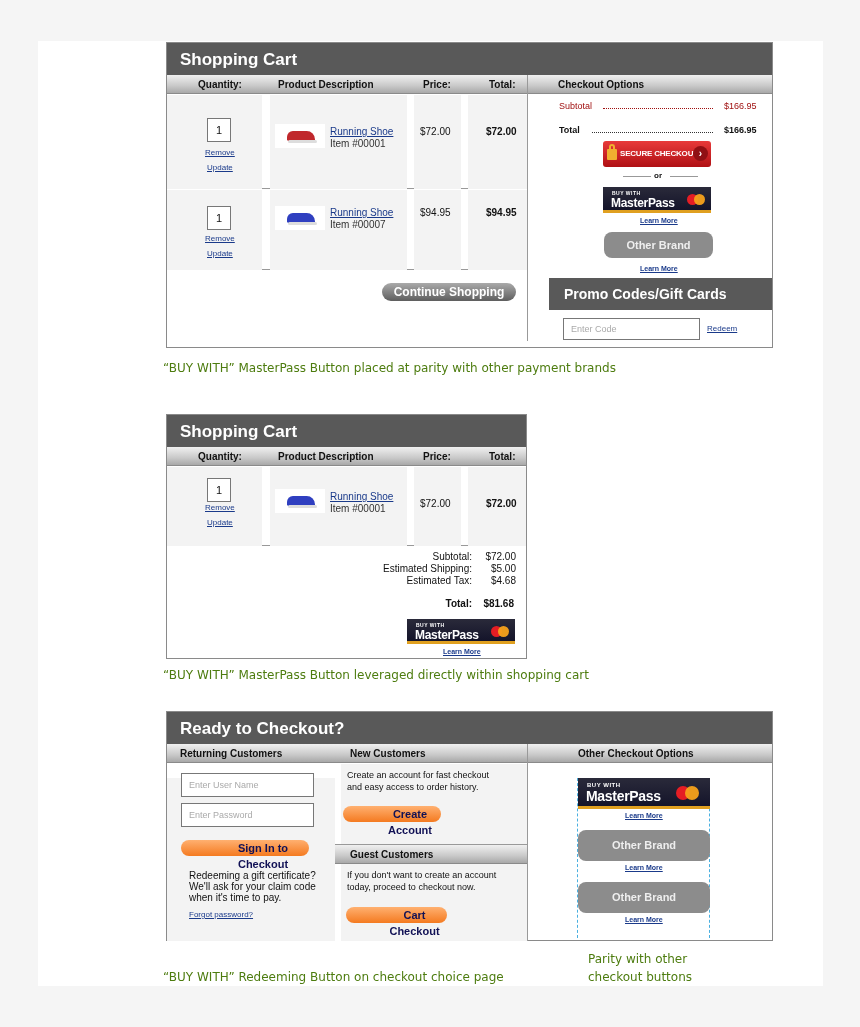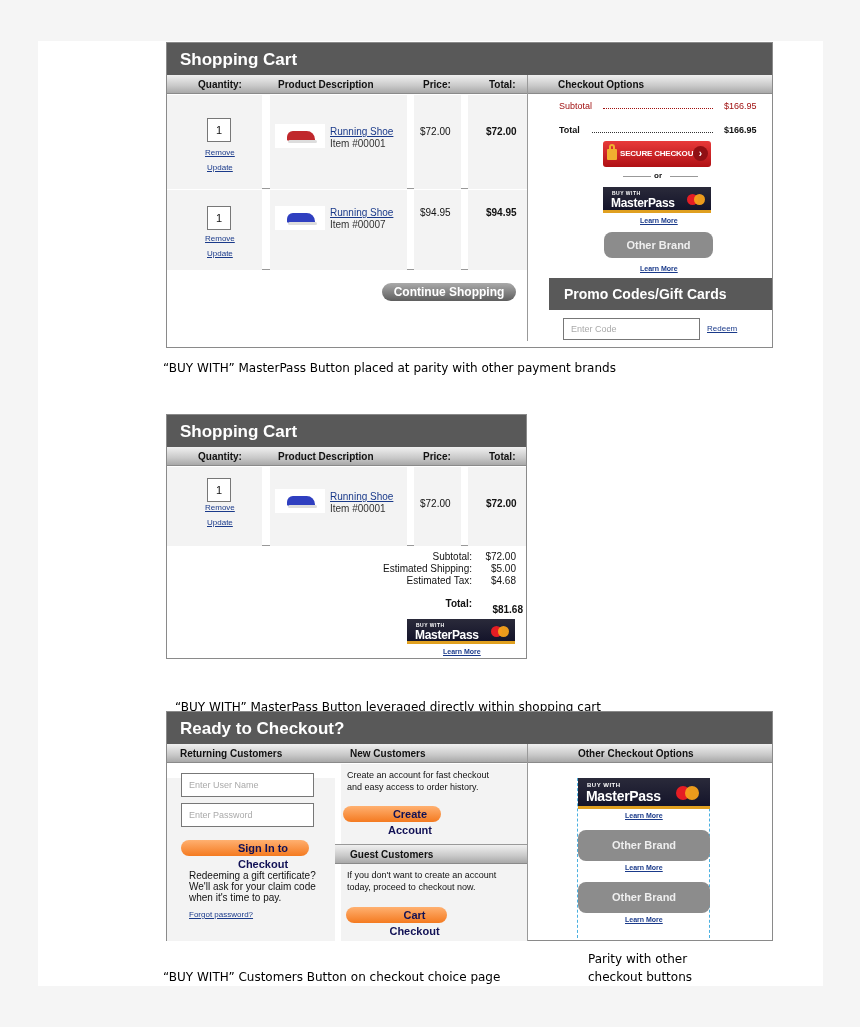--- a/index.html
+++ b/index.html
@@ -23,21 +23,21 @@
 
   .mp-btn { background: linear-gradient(#2a2a3a, #14142a); color: #fff; position: relative; border-bottom: 3px solid #e0a020; overflow: hidden; }
   .mp-btn .buy { position: absolute; left: 9px; top: 3px; font-size: 5px; font-weight: bold; letter-spacing: .5px; }
   .mp-btn .name { position: absolute; left: 8px; top: 9px; font-size: 14px; font-weight: bold; letter-spacing: -.3px; }
   .mp-btn .c1 { position: absolute; width: 14px; height: 14px; border-radius: 50%; background: #e51d24; }
   .mp-btn .c2 { position: absolute; width: 14px; height: 14px; border-radius: 50%; background: #f7a21b; opacity: .95; }
 
   .other-brand { background: #8c8c8c; color: #eee; font-weight: bold; font-size: 11px; text-align: center; border-radius: 8px; }
   .orange-btn { background: linear-gradient(#ffb070, #f47a20); color: #111155; font-weight: bold; font-size: 11px; border-radius: 9px; text-align: center; height: 16px; line-height: 16px; position: absolute; padding-left: 36px; }
   .text-input { position: absolute; border: 1px solid #777; background: #fff; color: #aaa; font-size: 9px; padding-left: 7px; }
-  .caption { position: absolute; font-family: "DejaVu Sans", sans-serif; font-size: 12px; color: #000000; }
+  .caption { position: absolute; font-family: "DejaVu Sans", sans-serif; font-size: 12px; color: #4d7c0f; }
 </style>
 </head>
 <body>
 
 <div class="sheet"></div>
 
 <div class="panel" style="left:166px;top:42px;width:607px;height:306px;">
   <div class="titlebar">Shopping Cart</div>
   <div class="colhead">
     <span style="left:31px;">Quantity:</span>
@@ -148,32 +148,32 @@
     <div style="position:absolute;left:319px;top:31px;font-size:10px;font-weight:bold;">$72.00</div>
   </div>
   <div style="position:absolute;left:0;top:136px;width:359px;font-size:10px;">
     <div style="position:absolute;right:54px;top:0;text-align:right;">Subtotal:</div>
     <div style="position:absolute;right:10px;top:0;">$72.00</div>
     <div style="position:absolute;right:54px;top:12px;white-space:nowrap;">Estimated Shipping:</div>
     <div style="position:absolute;right:10px;top:12px;">$5.00</div>
     <div style="position:absolute;right:54px;top:24px;white-space:nowrap;">Estimated Tax:</div>
     <div style="position:absolute;right:10px;top:24px;">$4.68</div>
     <div style="position:absolute;right:54px;top:47px;font-weight:bold;">Total:</div>
-    <div style="position:absolute;right:3px;top:47px;font-weight:bold;margin-top:6px;">$81.68</div>
+    <div style="position:absolute;right:12px;top:47px;font-weight:bold;">$81.68</div>
   </div>
   <div class="mp-btn" style="position:absolute;left:240px;top:204px;width:108px;height:25px;">
     <span class="buy">BUY WITH</span>
     <span class="name" style="font-size:12px;">MasterPass</span>
     <span class="c1" style="left:84px;top:7px;width:11px;height:11px;"></span>
     <span class="c2" style="left:91px;top:7px;width:11px;height:11px;"></span>
   </div>
   <div class="link tiny-link" style="position:absolute;left:276px;top:233px;">Learn More</div>
 </div>
 
-<div class="caption" style="left:163px;top:700px;margin-left:12px;">“BUY WITH” MasterPass Button leveraged directly within shopping cart</div>
+<div class="caption" style="left:163px;top:668px;">“BUY WITH” MasterPass Button leveraged directly within shopping cart</div>
 
 <div class="panel" style="left:166px;top:711px;width:607px;height:230px;">
   <div class="titlebar">Ready to Checkout?</div>
   <div class="colhead">
     <span style="left:13px;">Returning Customers</span>
     <span style="left:183px;">New Customers</span>
     <span style="left:411px;">Other Checkout Options</span>
   </div>
 
   <div style="position:absolute;left:0;top:52px;width:168px;height:177px;background:#f3f3f3;">
@@ -214,15 +214,15 @@
       <span class="c2" style="left:107px;top:8px;"></span>
     </div>
     <div class="link tiny-link" style="position:absolute;left:97px;top:48px;">Learn More</div>
     <div class="other-brand" style="position:absolute;left:50px;top:66px;width:132px;height:31px;line-height:31px;">Other Brand</div>
     <div class="link tiny-link" style="position:absolute;left:97px;top:100px;">Learn More</div>
     <div class="other-brand" style="position:absolute;left:50px;top:118px;width:132px;height:31px;line-height:31px;">Other Brand</div>
     <div class="link tiny-link" style="position:absolute;left:97px;top:152px;">Learn More</div>
   </div>
 </div>
 
-<div class="caption" style="left:163px;top:970px;">“BUY WITH” Customers Button on checkout choice page</div>
+<div class="caption" style="left:163px;top:970px;">“BUY WITH” Redeeming Button on checkout choice page</div>
 <div class="caption" style="left:588px;top:952px;">Parity with other</div>
 <div class="caption" style="left:588px;top:970px;">checkout buttons</div>
 
 </body></html>

